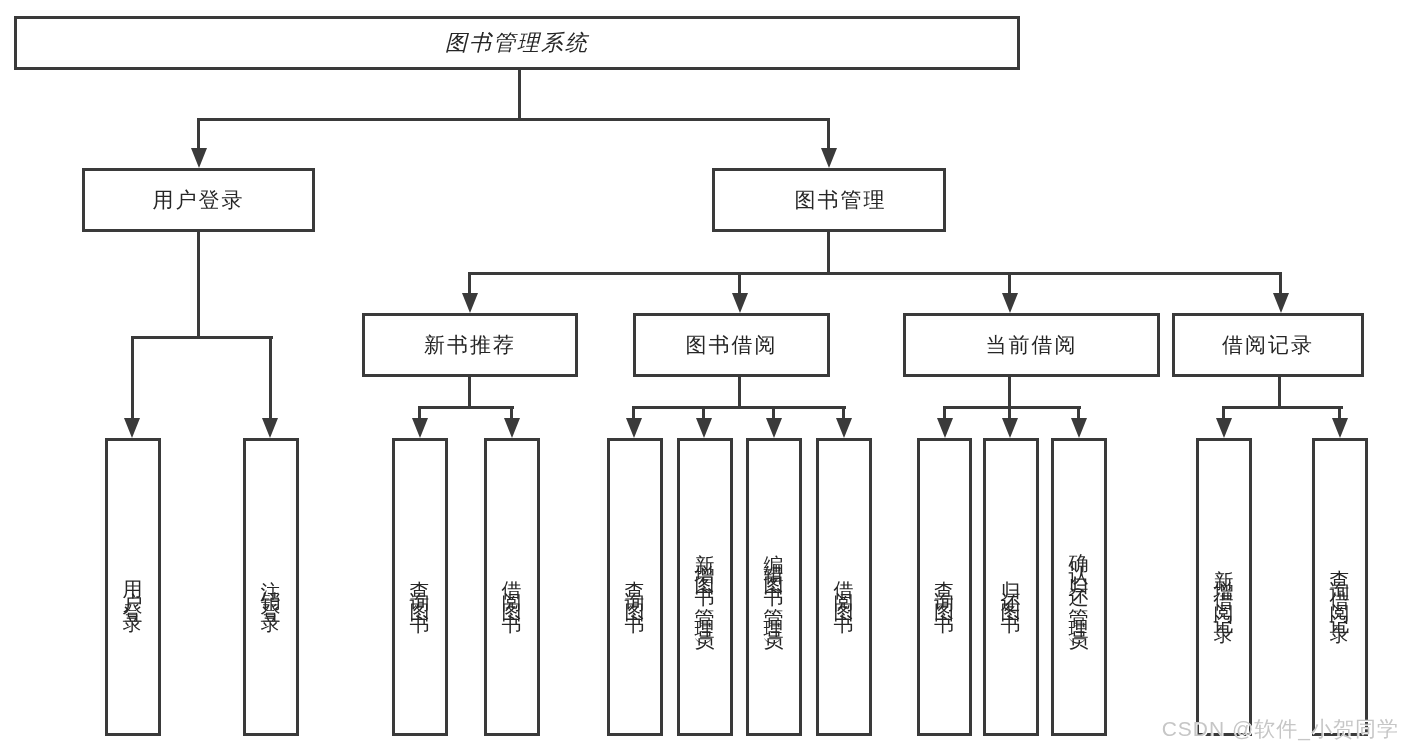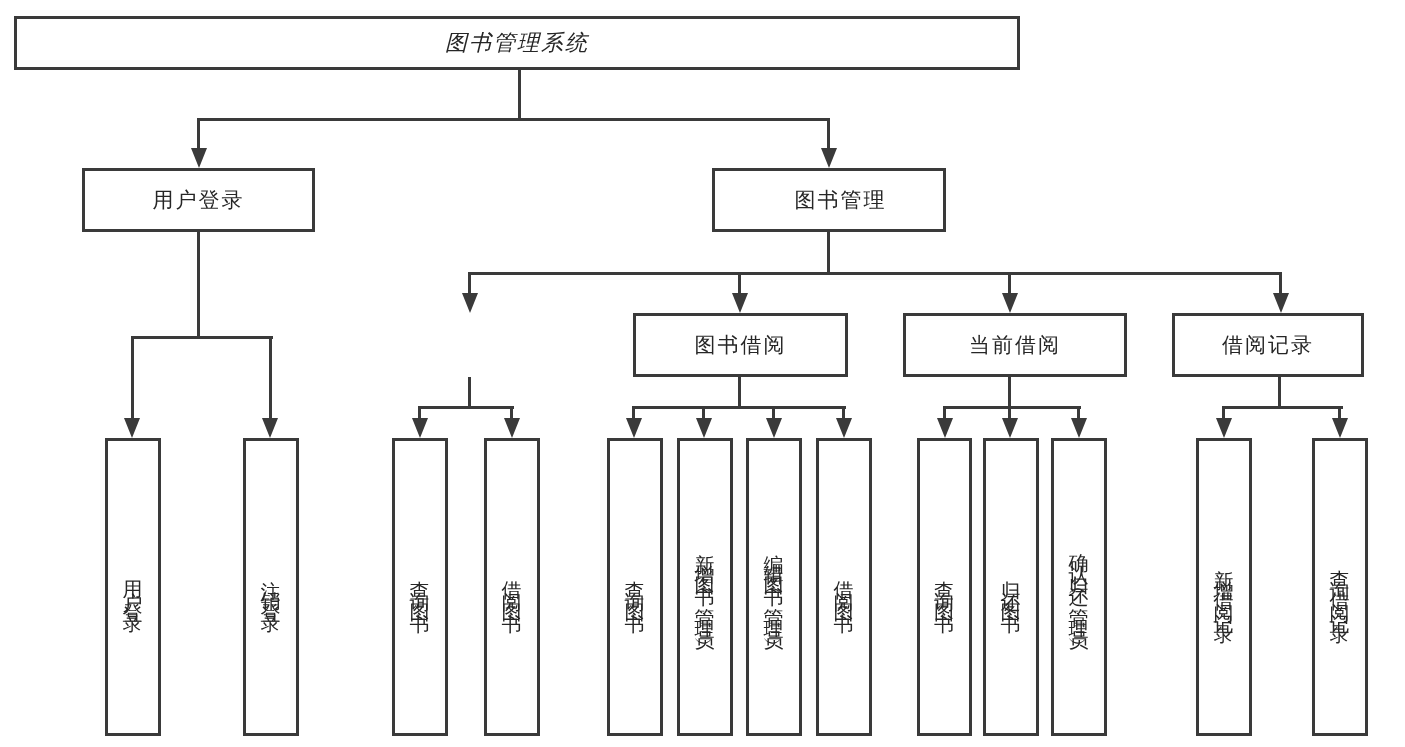--- a/index.html
+++ b/index.html
@@ -66,24 +66,27 @@
   <div class="hline" style="left:468px;top:272px;width:814px;"></div>
   <div class="vline" style="left:468px;top:272px;height:25px;"></div>
   <div class="arrow" style="left:462px;top:293px;"></div>
   <div class="vline" style="left:738px;top:272px;height:25px;"></div>
   <div class="arrow" style="left:732px;top:293px;"></div>
   <div class="vline" style="left:1008px;top:272px;height:25px;"></div>
   <div class="arrow" style="left:1002px;top:293px;"></div>
   <div class="vline" style="left:1279px;top:272px;height:25px;"></div>
   <div class="arrow" style="left:1273px;top:293px;"></div>
 
-  <div class="box" style="left:633px;top:313px;width:215px;height:64px;">
+  <div class="box" style="left:362px;top:313px;width:216px;height:64px;">
+    <span>新书推荐</span>
+  </div>
+  <div class="box" style="left:633px;top:313px;width:197px;height:64px;">
     <span>图书借阅</span>
   </div>
-  <div class="box" style="left:903px;top:313px;width:224px;height:64px;">
+  <div class="box" style="left:903px;top:313px;width:257px;height:64px;">
     <span>当前借阅</span>
   </div>
   <div class="box" style="left:1172px;top:313px;width:192px;height:64px;">
     <span>借阅记录</span>
   </div>
 
   <div class="vline" style="left:468px;top:377px;height:32px;"></div>
   <div class="hline" style="left:418px;top:406px;width:96px;"></div>
   <div class="vline" style="left:418px;top:406px;height:16px;"></div>
   <div class="arrow" style="left:412px;top:418px;"></div>
@@ -154,14 +157,15 @@
     <span>确认归还（管理员）</span>
   </div>
 
   <div class="box vbox" style="left:1196px;top:438px;width:56px;height:298px;">
     <span>新增借阅记录</span>
   </div>
   <div class="box vbox" style="left:1312px;top:438px;width:56px;height:298px;">
     <span>查询借阅记录</span>
   </div>
 
+  <div class="watermark">CSDN @软件_小贺同学</div>
 
 </div>
 
 </body></html>

